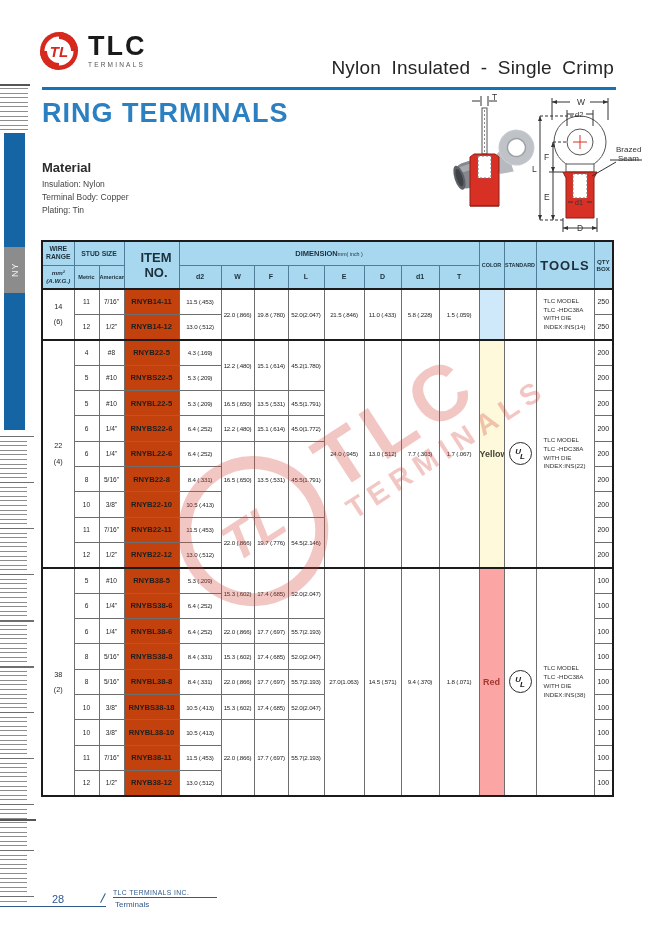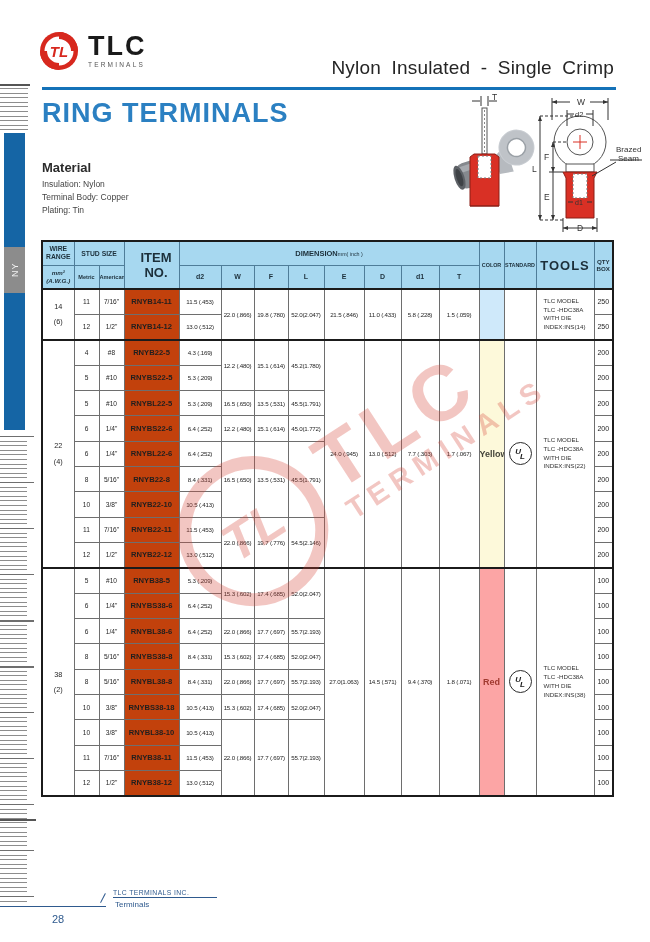--- a/index.html
+++ b/index.html
@@ -71,21 +71,21 @@
   td.qty-cell{font-size:7px;}
   .ul-badge{width:21px;height:21px;border:1.4px solid #2a2a2a;border-radius:50%;margin:0 auto;
     display:flex;align-items:center;justify-content:center;font-weight:bold;font-style:italic;font-size:8px;color:#1a1a1a;}
   .ul-badge .u{margin-bottom:5px;} .ul-badge .l{margin-top:5px;margin-left:-1px;}
 
   
   .diagram{left:420px;top:90px;}
   .photo{left:448px;top:122px;}
 
   
-  .footer-num{left:52px;top:893px;font-size:11px;color:#2f5a8e;margin-top:20px;}
+  .footer-num{left:52px;top:893px;font-size:11px;color:#2f5a8e;}
   .footer-slash{left:101px;top:890px;font-size:14px;color:#2f5a8e;transform:rotate(12deg);}
   .footer-co{left:113px;top:889px;font-size:6.8px;color:#2f5a8e;border-bottom:1px solid #2f5a8e;padding-bottom:1px;padding-right:28px;letter-spacing:.4px;}
   .footer-cat{left:115px;top:900px;font-size:8px;color:#2f5a8e;}
   .footer-line{left:0;top:906px;width:106px;height:1px;background:#2f5a8e;}
 
   svg text{font-family:"Liberation Sans",sans-serif;}
 </style>
 </head>
 <body>
 

